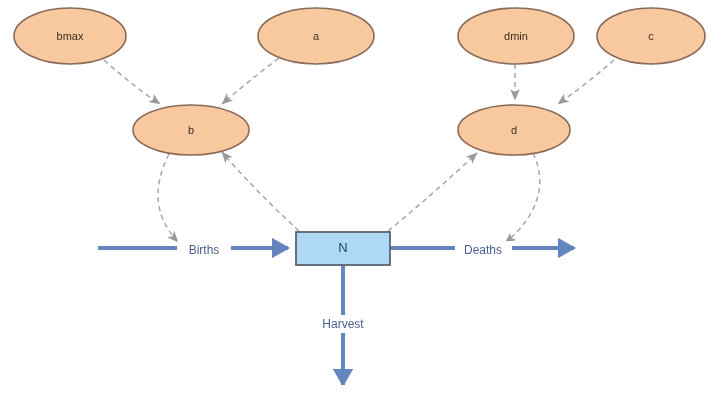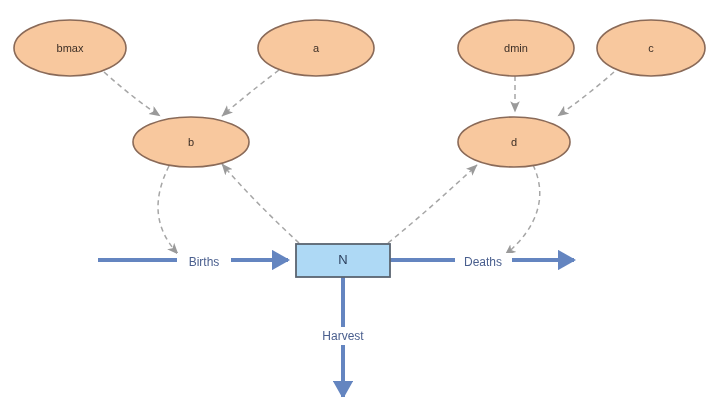--- a/index.html
+++ b/index.html
@@ -10,21 +10,20 @@
   }
   body {
     font-family: "Liberation Sans", sans-serif;
   }
   #diagram-canvas {
     position: relative;
     width: 724px;
     height: 385px;
     background: #ffffff;
     overflow: hidden;
-    margin-top: 12px;
   }
   #diagram-svg {
     position: absolute;
     top: 0;
     left: 0;
     width: 724px;
     height: 403px;
     display: block;
   }
   .node-label {

